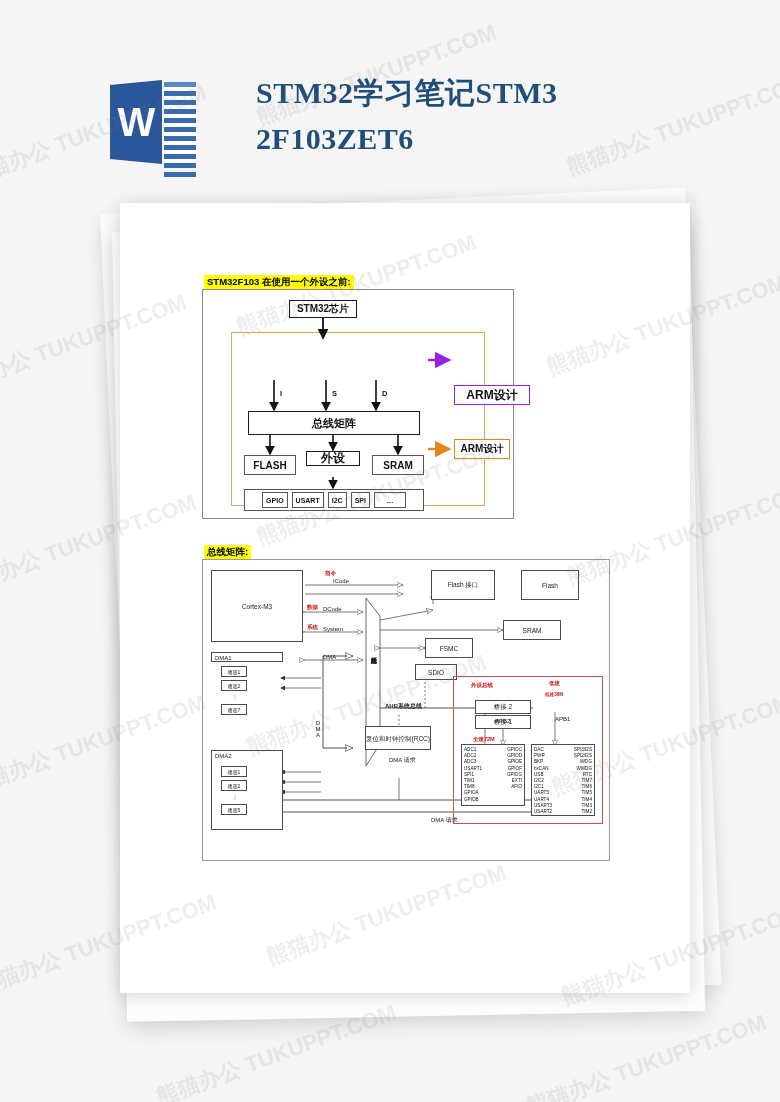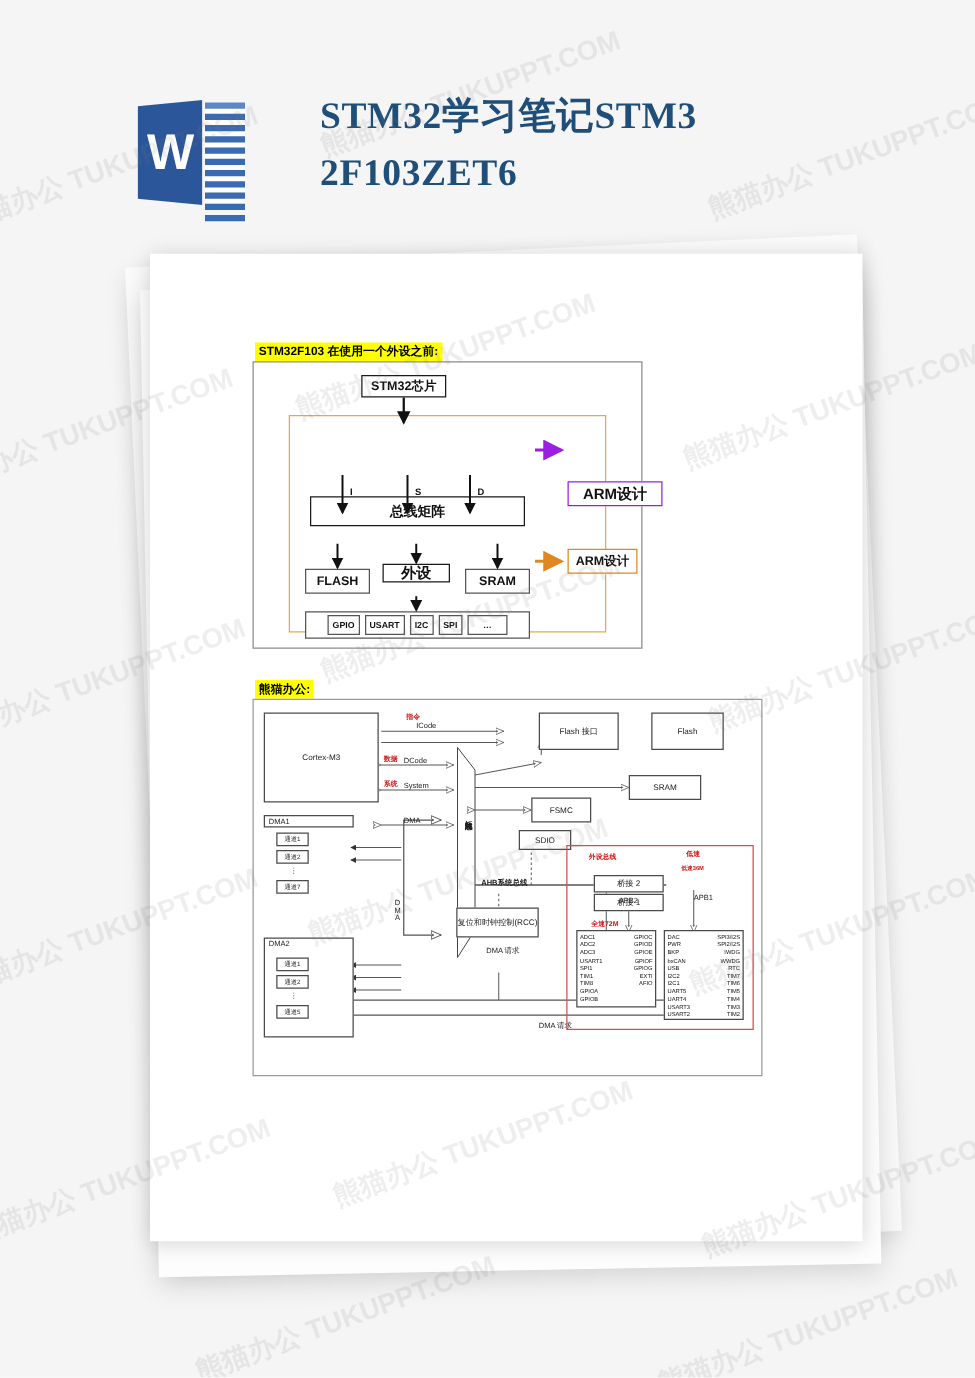--- a/index.html
+++ b/index.html
@@ -54,21 +54,21 @@
       border:1px solid #8a8a8a;background:#fff;}
   .d1-inner{position:absolute;left:28px;top:42px;width:252px;height:172px;
       border:1px solid #e0a85c;background:#fff;}
   .bx{position:absolute;box-sizing:border-box;background:#fff;
       display:flex;align-items:center;justify-content:center;
       font-family:"Liberation Sans","DejaVu Sans",sans-serif;color:#111;}
   .b-chip{left:86px;top:10px;width:68px;height:18px;border:1.6px solid #1a1a1a;font-size:10px;font-weight:bold;}
   .b-core{left:8px;top:8px;width:188px;height:38px;border:2px solid #9b1fe0;font-size:15px;font-weight:bold;letter-spacing:-.3px;}
   .b-arm{left:222px;top:52px;width:76px;height:20px;border:1.4px solid #9b1fe0;font-size:12px;font-weight:bold;}
   .b-st{left:222px;top:106px;width:56px;height:20px;border:1.4px solid #e08820;font-size:10px;font-weight:bold;}
-  .b-matrix{left:16px;top:64px;width:172px;height:24px;border:1.6px solid #1a1a1a;font-size:11px;font-weight:bold;}
+  .b-matrix{left:16px;top:78px;width:172px;height:24px;border:1.6px solid #1a1a1a;font-size:11px;font-weight:bold;}
   .b-flash{left:12px;top:122px;width:52px;height:20px;border:1.6px solid #555;font-size:10px;font-weight:bold;}
   .b-periph{left:74px;top:118px;width:54px;height:15px;border:1.6px solid #1a1a1a;font-size:12px;font-weight:bold;}
   .b-sram{left:140px;top:122px;width:52px;height:20px;border:1.6px solid #555;font-size:10px;font-weight:bold;}
   .b-bus{left:12px;top:156px;width:180px;height:22px;border:1.4px solid #555;}
   .b-bus .sm{display:inline-flex;align-items:center;justify-content:center;
       height:14px;border:1.2px solid #555;margin:0 2px;font-size:7px;font-weight:bold;padding:0 3px;}
   .lbl-isd{position:absolute;font-size:7.5px;color:#111;font-weight:bold;}
 
   svg.ov{position:absolute;left:0;top:0;overflow:visible;}
 
@@ -192,21 +192,21 @@
           <defs>
             <marker id="ablk2" markerWidth="6" markerHeight="6" refX="5" refY="3" orient="auto">
               <path d="M0,0 L6,3 L0,6 z" fill="#111"></path>
             </marker>
           </defs>
           <line x1="120" y1="28" x2="120" y2="48" stroke="#111" stroke-width="1.8" marker-end="url(#ablk2)"></line>
         </svg>
       </div>
 
       <div class="sec2-head">
-        <span class="hl">熊猫办公:</span>
+        <span class="hl">总线矩阵:</span>
       </div>
 
       <div class="d2">
 
         <svg class="ov" width="406" height="300">
           <defs>
             <marker id="hol" markerWidth="9" markerHeight="8" refX="8" refY="4" orient="auto">
               <path d="M0,0.6 L8,4 L0,7.4 L0,5 L2,4 L0,3 z" fill="#fff" stroke="#444" stroke-width=".7"></path>
             </marker>
             <marker id="sol" markerWidth="6" markerHeight="6" refX="5" refY="3" orient="auto">

